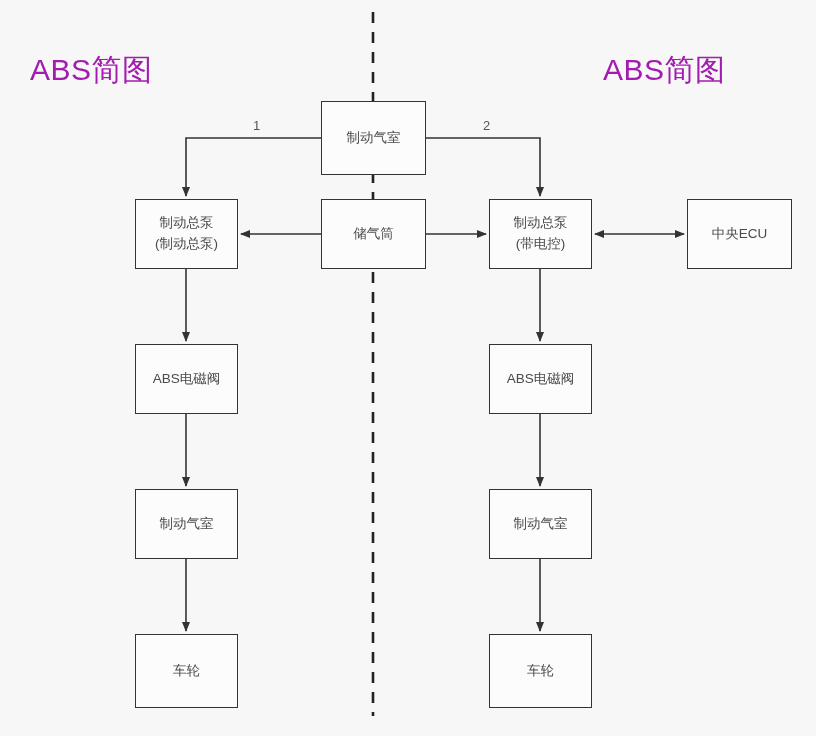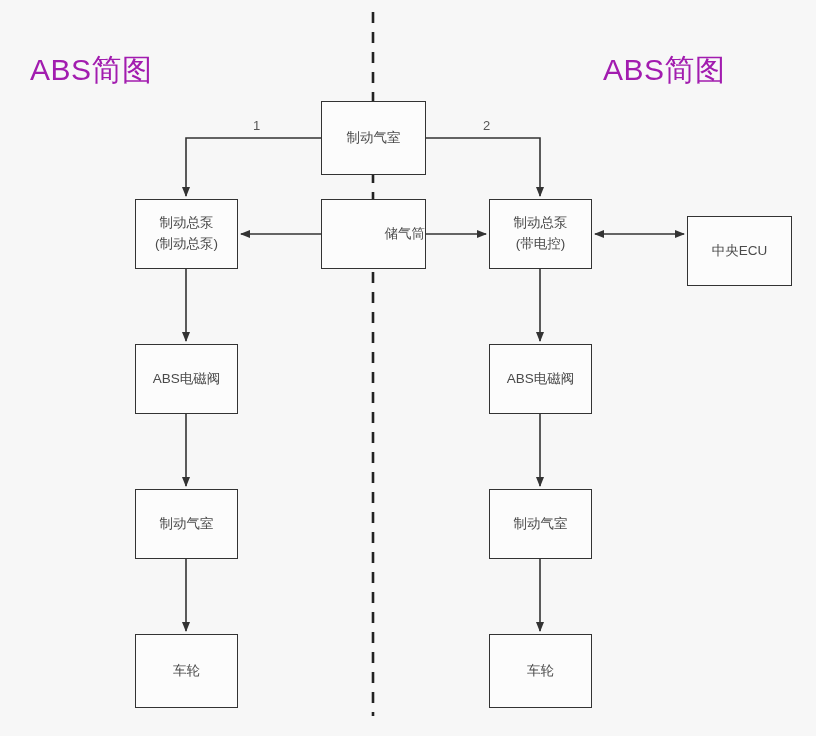--- a/index.html
+++ b/index.html
@@ -114,32 +114,32 @@
     <span>制动气室</span>
   </div>
 
   <div class="node" style="left:135px; top:199px; width:103px; height:70px;">
     <div>
       <span>制动总泵</span>
       <span>(制动总泵)</span>
     </div>
   </div>
 
-  <div class="node" style="left:321px; top:199px; width:105px; height:70px;justify-content:flex-end;">
+  <div class="node" style="left:321px; top:199px; width:105px; height:70px;">
     <span>储气筒</span>
   </div>
 
   <div class="node" style="left:489px; top:199px; width:103px; height:70px;">
     <div>
       <span>制动总泵</span>
       <span>(带电控)</span>
     </div>
   </div>
 
-  <div class="node" style="left:687px; top:199px; width:105px; height:70px;margin-top:17px;">
+  <div class="node" style="left:687px; top:199px; width:105px; height:70px;">
     <span>中央ECU</span>
   </div>
 
   <div class="node" style="left:135px; top:344px; width:103px; height:70px;">
     <span>ABS电磁阀</span>
   </div>
 
   <div class="node" style="left:489px; top:344px; width:103px; height:70px;">
     <span>ABS电磁阀</span>
   </div>

